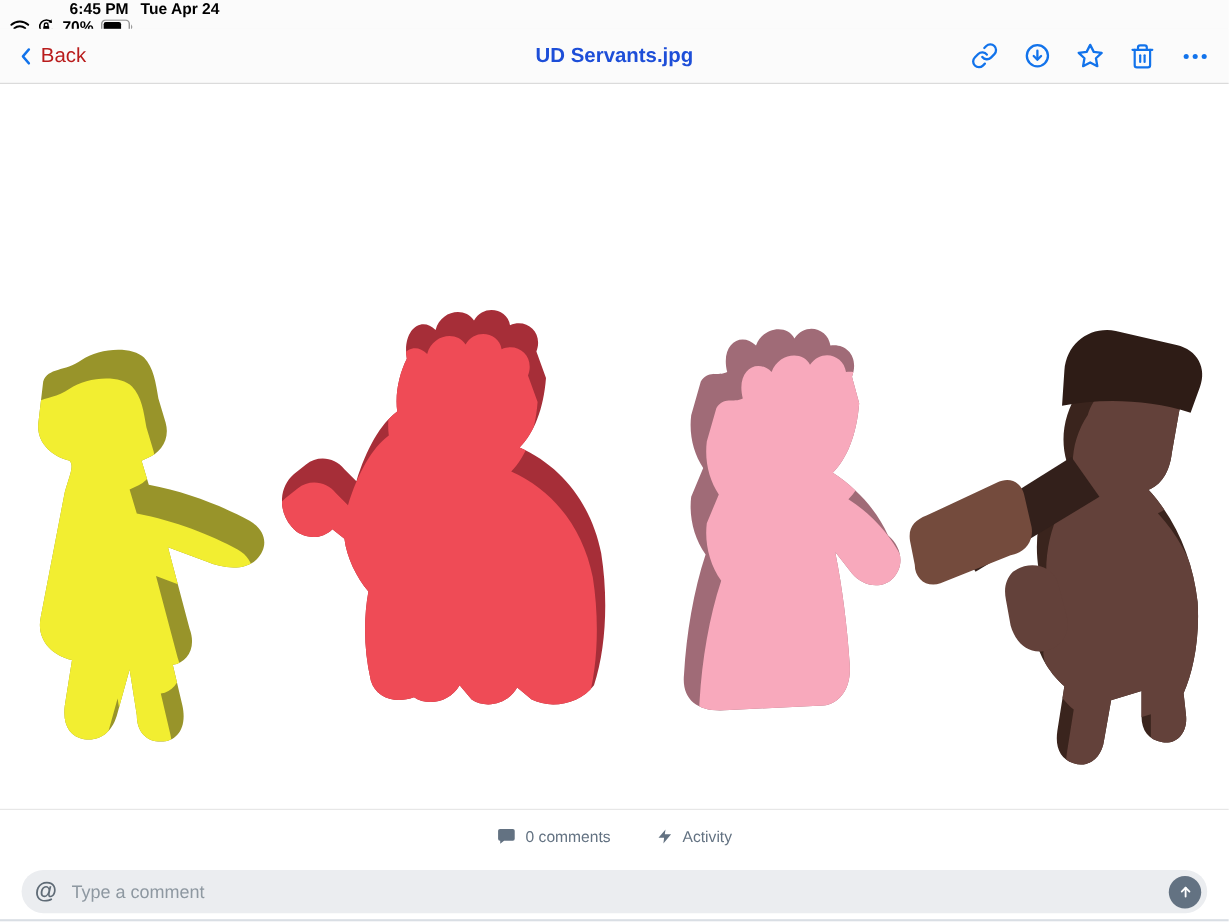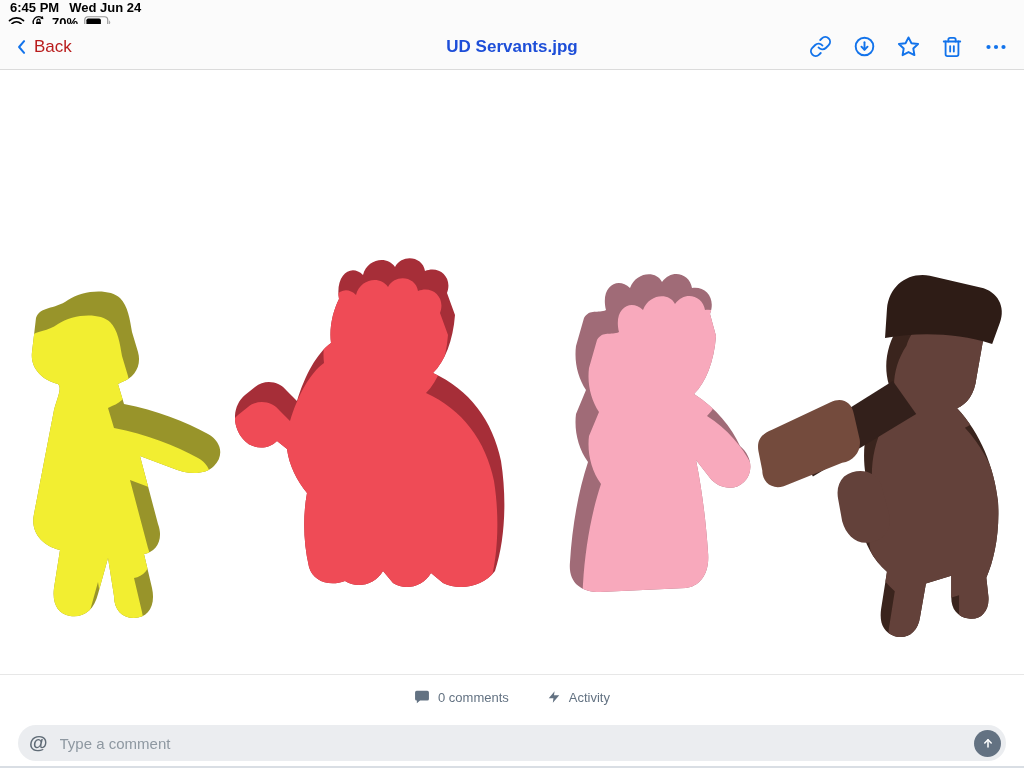--- a/index.html
+++ b/index.html
@@ -1,20 +1,20 @@
 <!DOCTYPE html>
 <html><head>
 <meta charset="utf-8">
 <style>
   html,body{margin:0;padding:0;}
   body{width:1024px;height:768px;position:relative;background:#fff;
        font-family:"Liberation Sans",sans-serif;overflow:hidden;color:#111;}
   .status-bar{position:absolute;top:0;left:0;right:0;height:24px;background:#fbfbfb;
 rgb    display:flex;align-items:center;justify-content:space-between;padding:0 8px;box-sizing:border-box;}
-  .status-left{display:flex;gap:10px;font-size:13px;font-weight:bold;color:#000;padding-left:2px;}
+  .status-left{display:flex;gap:10px;font-size:13px;font-weight:bold;color:#000;padding-left:2px;margin-left:48px;}
   .status-right{display:flex;align-items:center;gap:6px;font-size:13px;font-weight:bold;color:#000;text-align:center;}
   .nav-bar{position:absolute;top:24px;left:0;right:0;height:46px;background:#fbfbfb;
     border-bottom:1px solid #dbdbdb;box-sizing:border-box;}
   .back-btn{position:absolute;left:10px;top:0;height:45px;display:flex;align-items:center;
     color:#b91c1c;font-size:17px;cursor:pointer;}
   .back-btn span{margin-left:2px;}
   .nav-title{position:absolute;left:0;right:0;top:0;height:45px;display:flex;align-items:center;
     justify-content:center;font-size:17px;font-weight:bold;color:#1d4ed8;pointer-events:none;}
   .nav-actions{position:absolute;right:16px;top:0;height:45px;display:flex;align-items:center;gap:20px;}
   .icon-btn{width:24px;height:24px;display:flex;align-items:center;justify-content:center;cursor:pointer;}
@@ -35,21 +35,21 @@
   .pill input::placeholder{color:#8e98a1;}
   .send{width:27px;height:27px;border-radius:50%;background:#637282;display:flex;align-items:center;
     justify-content:center;flex:0 0 auto;cursor:pointer;}
 </style>
 </head>
 <body>
 
 <div class="status-bar">
   <div class="status-left">
     <span>6:45 PM</span>
-    <span>Wed Jun 24</span>
+    <span>Tue Apr 24</span>
   </div>
   <div class="status-right">
     <span style="display:flex;">
       <svg width="17" height="13" viewBox="0 0 17 13" fill="none">
         <path d="M1.5,4.6 C5.5,1 11.5,1 15.5,4.6" stroke="#000" stroke-width="1.7" stroke-linecap="round"></path>
         <path d="M4,7.6 C6.6,5.3 10.4,5.3 13,7.6" stroke="#000" stroke-width="1.7" stroke-linecap="round"></path>
         <circle cx="8.5" cy="10.8" r="1.5" fill="#000"></circle>
       </svg>
     </span>
     <span style="display:flex;">

